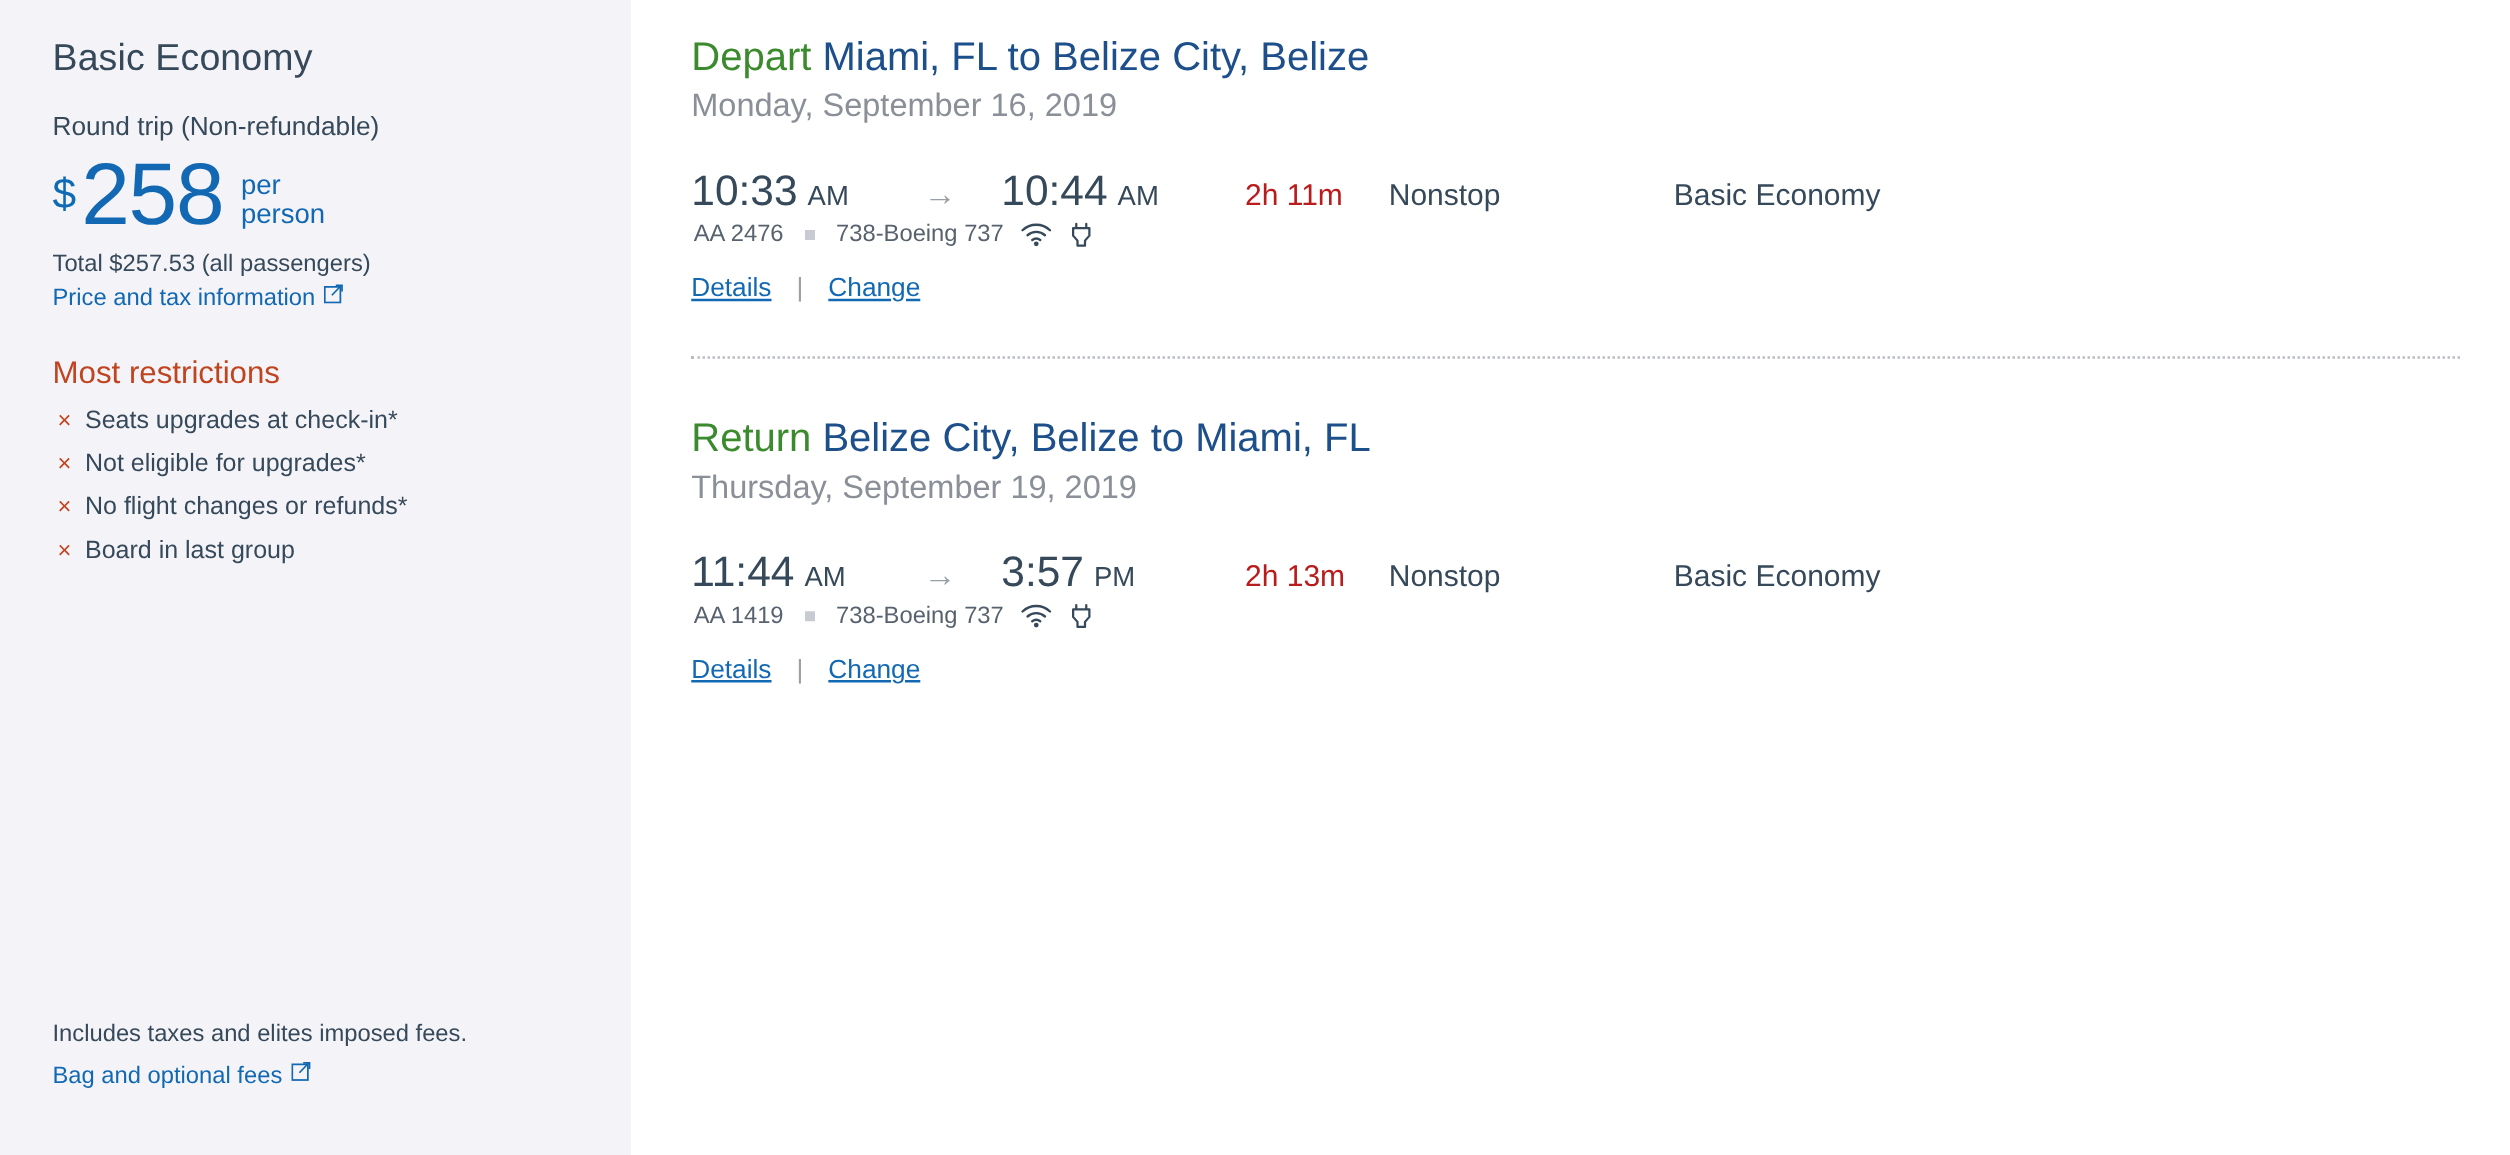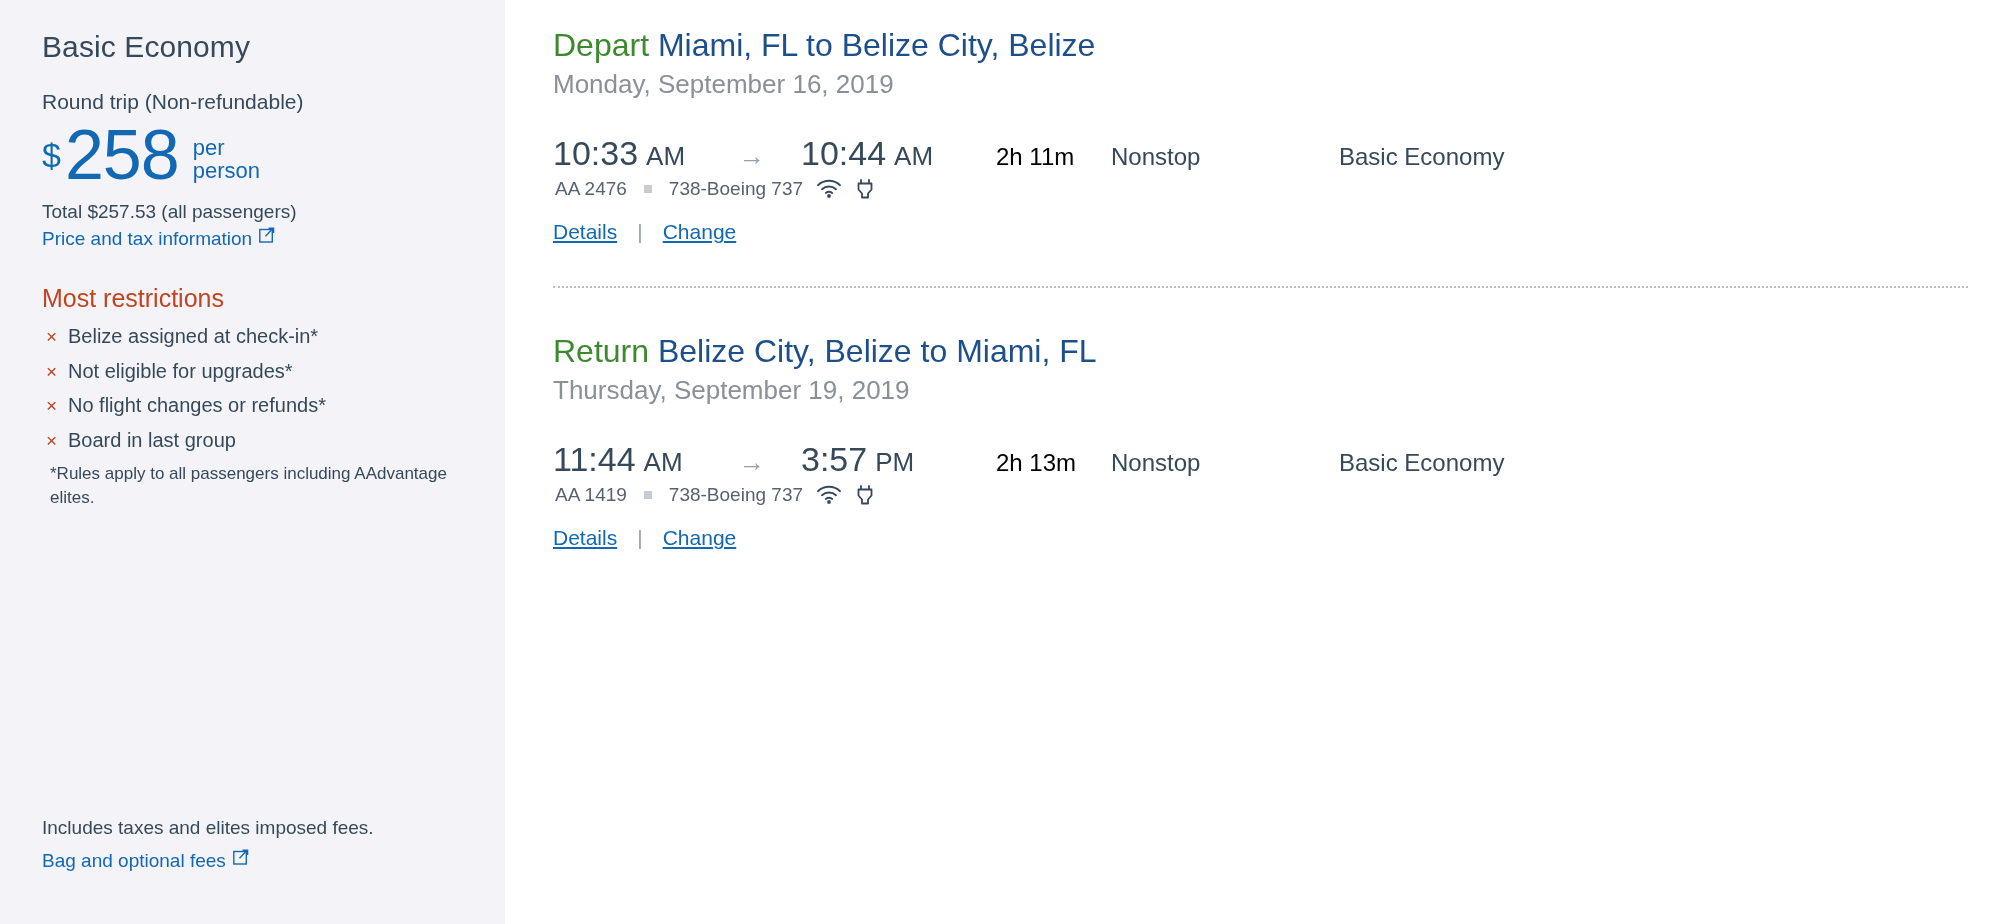--- a/index.html
+++ b/index.html
@@ -174,40 +174,40 @@
     align-items: baseline;
     margin-bottom: 6px;
   }
   .time {
     font-size: 34px;
     color: #36495a;
     font-weight: 400;
     line-height: 1;
   }
   .ampm {
-    font-size: 26px;
+    font-size: 22px;
     color: #36495a;
     margin-left: 8px;
     font-weight: 400;
   }
   .col-depart { width: 150px; flex: 0 0 150px; }
   .arrow {
     width: 98px;
     flex: 0 0 98px;
     text-align: center;
     color: #9aa0a8;
     font-size: 26px;
     line-height: 1;
   }
   .col-arrive { width: 160px; flex: 0 0 160px; }
   .col-dur {
     width: 150px;
     flex: 0 0 150px;
     font-size: 24px;
-    color: #000000;
+    color: #b91c1c;
     padding-left: 35px;
     box-sizing: border-box;
   }
   .col-stops {
     width: 190px;
     flex: 0 0 190px;
     font-size: 24px;
     color: #36495a;
   }
   .col-cabin {
@@ -285,37 +285,36 @@
           <path d="M9.6 2.2 H14.6 V7.1" fill="none" stroke="#1268b3" stroke-width="1.4"></path>
         </svg>
       </span>
     </a>
 
     <h2 class="restrictions-title">Most restrictions</h2>
 
     <ul class="restrict-list">
       <li class="restrict-item">
         <span class="x-mark">×</span>
-        <span>Belize assigned at check-in*</span>
+        <span>Seats upgrades at check-in*</span>
       </li>
       <li class="restrict-item">
         <span class="x-mark">×</span>
         <span>Not eligible for upgrades*</span>
       </li>
       <li class="restrict-item">
         <span class="x-mark">×</span>
         <span>No flight changes or refunds*</span>
       </li>
       <li class="restrict-item">
         <span class="x-mark">×</span>
         <span>Board in last group</span>
       </li>
     </ul>
 
-    <div class="rules-note">*Rules apply to all passengers including AAdvantage elites.</div>
 
     <div class="bottom-block">
       <div class="includes-line">Includes taxes and elites imposed fees.</div>
       <a class="link">
         <span>Bag and optional fees</span>
         <span class="ext-icon">
           <svg width="17" height="17" viewBox="0 0 17 17">
             <rect x="0.8" y="3.5" width="12.5" height="12.5" fill="none" stroke="#1268b3" stroke-width="1.4"></rect>
             <path d="M6.5 10.2 L13.8 2.6" stroke="#1268b3" stroke-width="1.4" fill="none"></path>
             <path d="M9.6 2.2 H14.6 V7.1" fill="none" stroke="#1268b3" stroke-width="1.4"></path>

